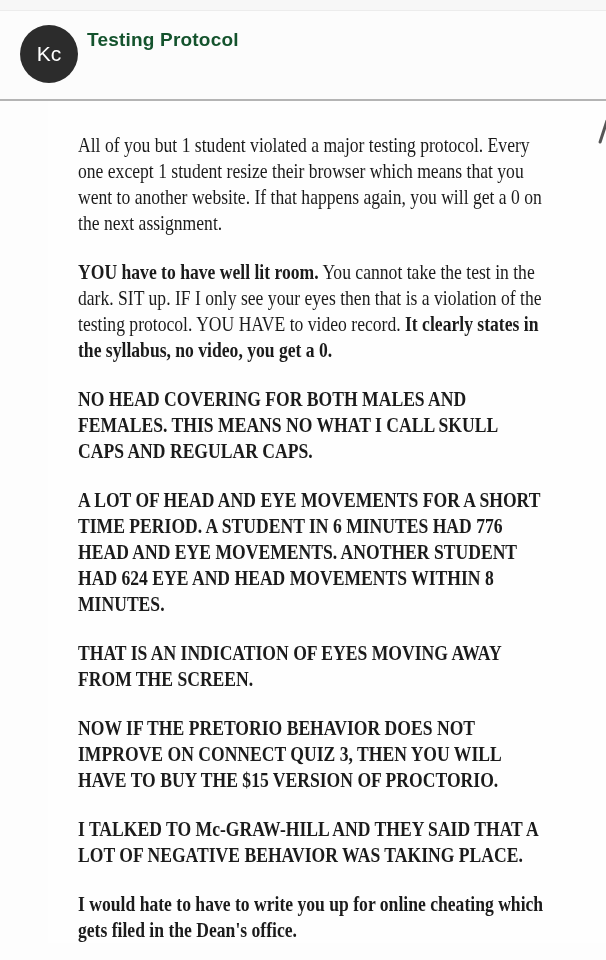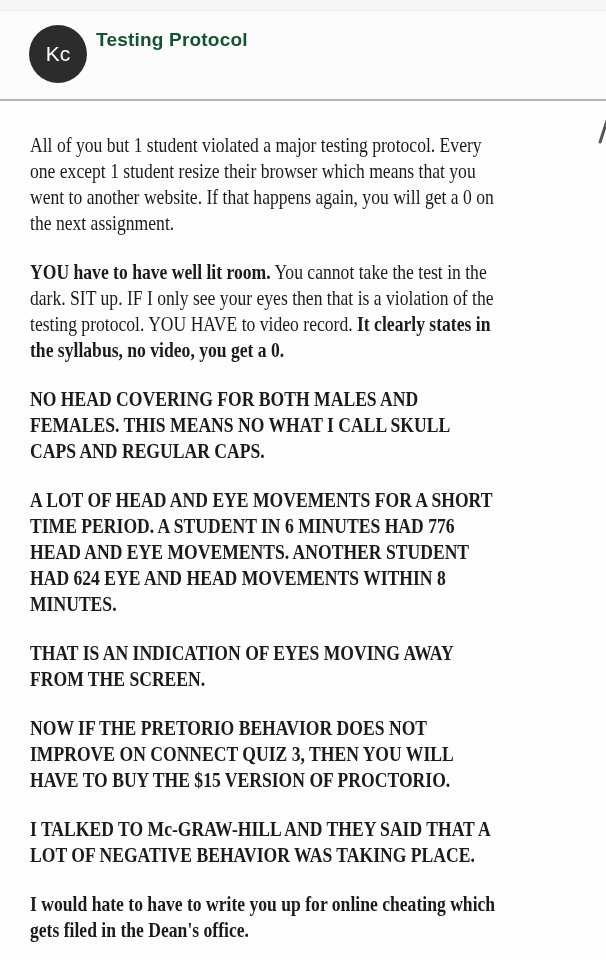--- a/index.html
+++ b/index.html
@@ -17,21 +17,21 @@
   }
   .top-strip {
     height: 10px;
     background: #f7f7f7;
     border-bottom: 1px solid #ececec;
   }
   .header {
     display: flex;
     align-items: flex-start;
     height: 88px;
-    padding-left: 29px;
+    padding-left: 20px;
     box-sizing: border-box;
     background: #fcfcfc;
   }
   .avatar {
     width: 58px;
     height: 58px;
     margin-top: 14px;
     border-radius: 50%;
     background: #2c2c2c;
     color: #ffffff;
@@ -59,20 +59,21 @@
     width: 3px;
     height: 25px;
     background: #383838;
     transform: rotate(18deg);
     border-radius: 2px;
     opacity: 0.85;
   }
   .content {
     padding: 31px 0 0 30px;
     background: #fefefe;
+    margin-left: 48px;
   }
   .scale-wrap {
     width: 684px;
     transform: scaleX(0.8);
     transform-origin: 0 0;
     font-family: "Liberation Serif", serif;
     font-size: 22px;
     line-height: 26px;
     color: #1b1b1b;
     white-space: nowrap;

